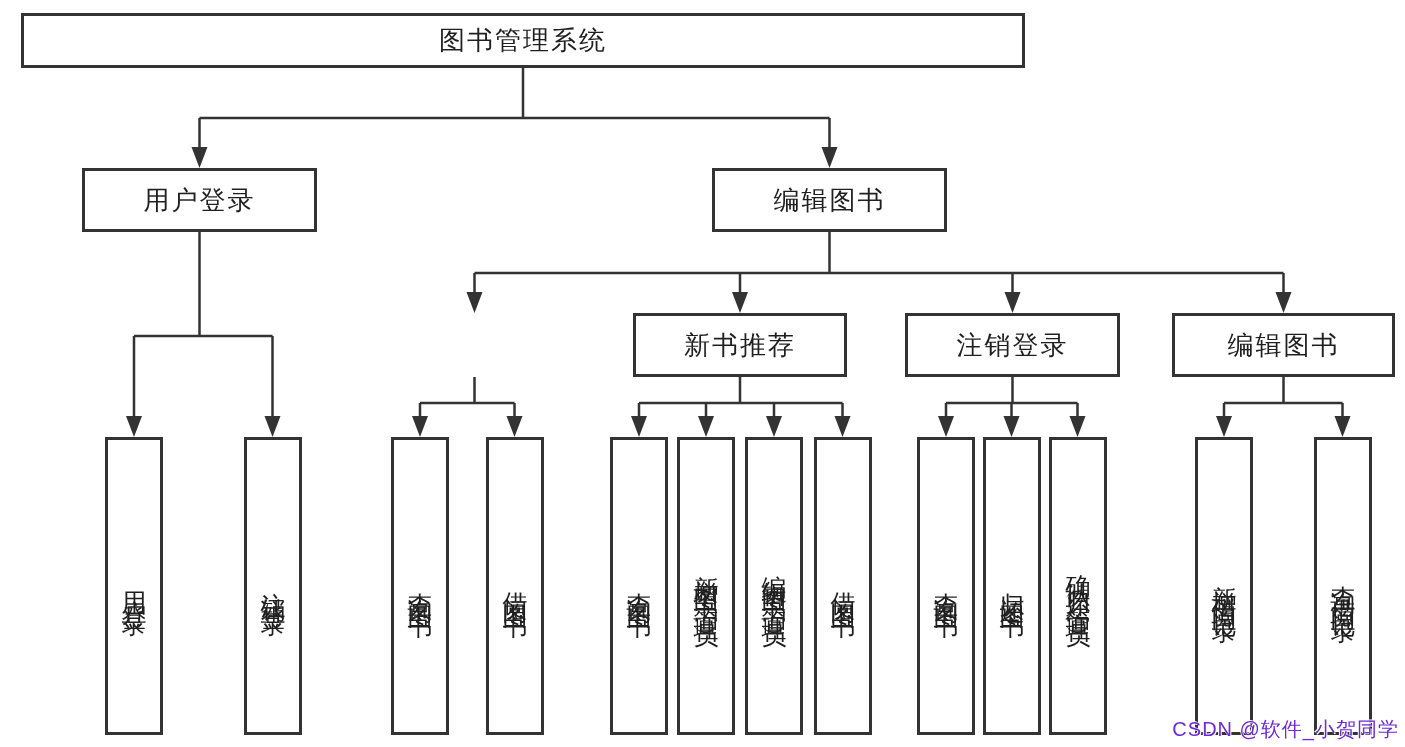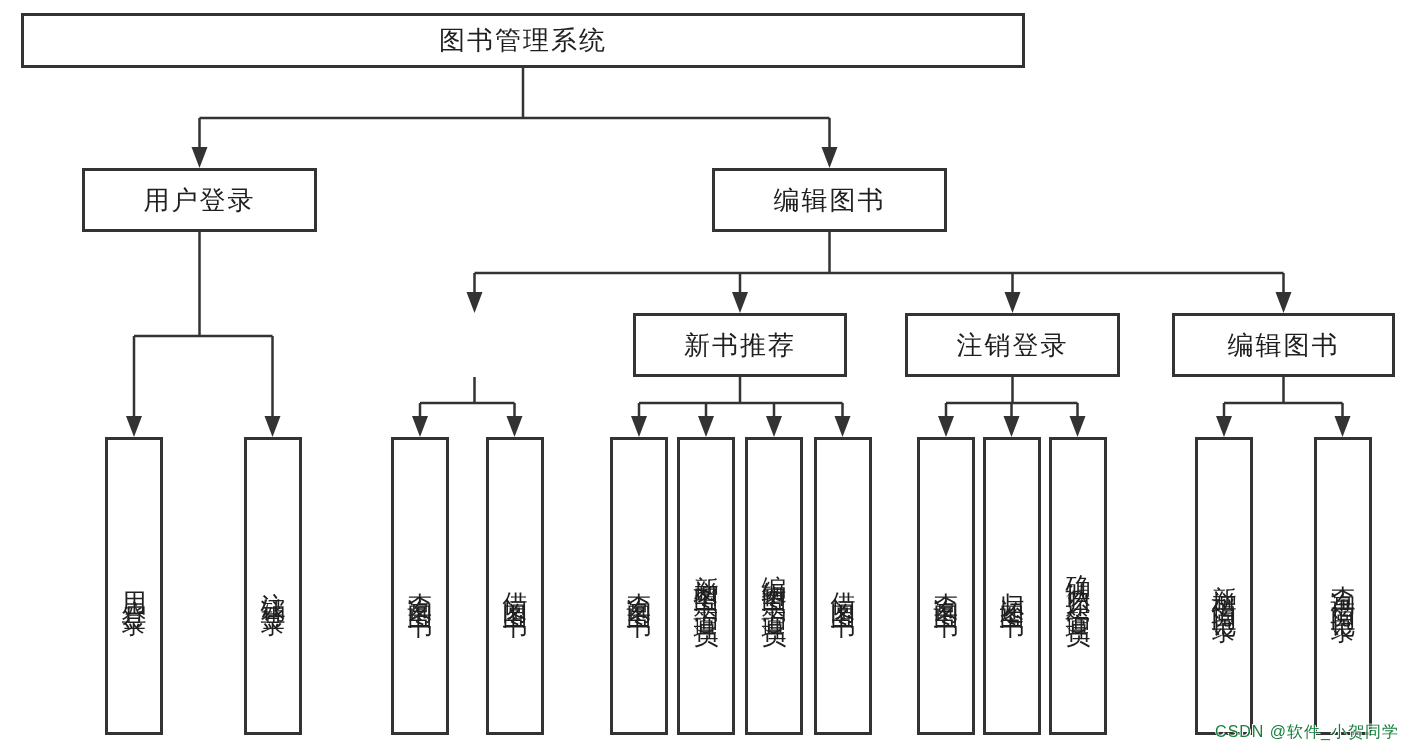--- a/index.html
+++ b/index.html
@@ -13,21 +13,21 @@
     display:flex;align-items:center;justify-content:center;z-index:2;
   }
   .hbox{font-size:26px;letter-spacing:2px;white-space:nowrap}
   .vbox{top:437px;width:58px;height:298px}
   .vtext{
     writing-mode:vertical-rl;text-orientation:mixed;
     font-size:25px;letter-spacing:7px;line-height:1;white-space:nowrap;
   }
   .watermark{
     position:absolute;right:6px;bottom:4px;z-index:3;
-    font-size:16px;letter-spacing:1px;color:#15803d;
+    font-size:20px;letter-spacing:1px;color:#6d28d9;
     text-shadow:1px 1px 0 #ffffff,-1px -1px 0 #ffffff;
   }
 </style>
 </head>
 <body>
 
 <div class="canvas">
 
   <svg class="wires" width="1405" height="747" viewBox="0 0 1405 747">
     <path fill="none" stroke="#333333" stroke-width="2.5" d="M523 68 V118 M199.5 118 H829.5 M199.5 118 V148 M829.5 118 V148

